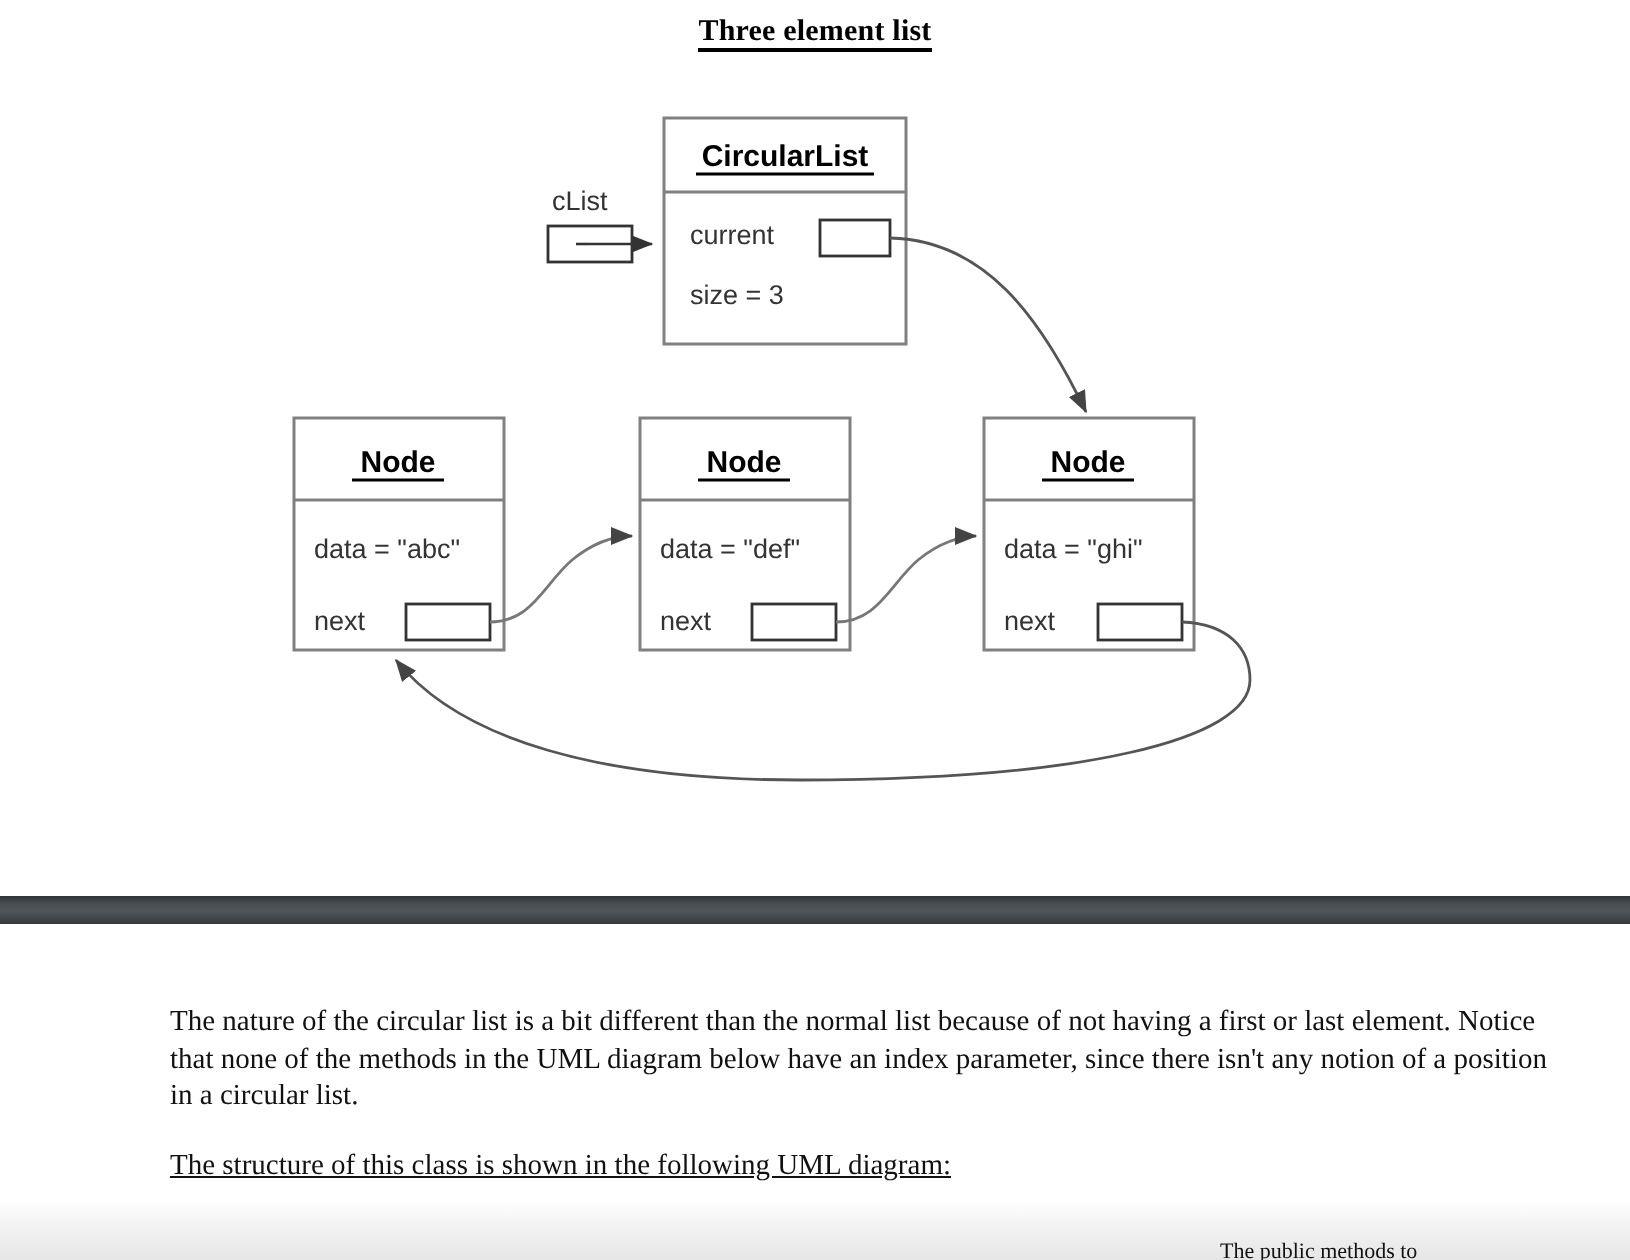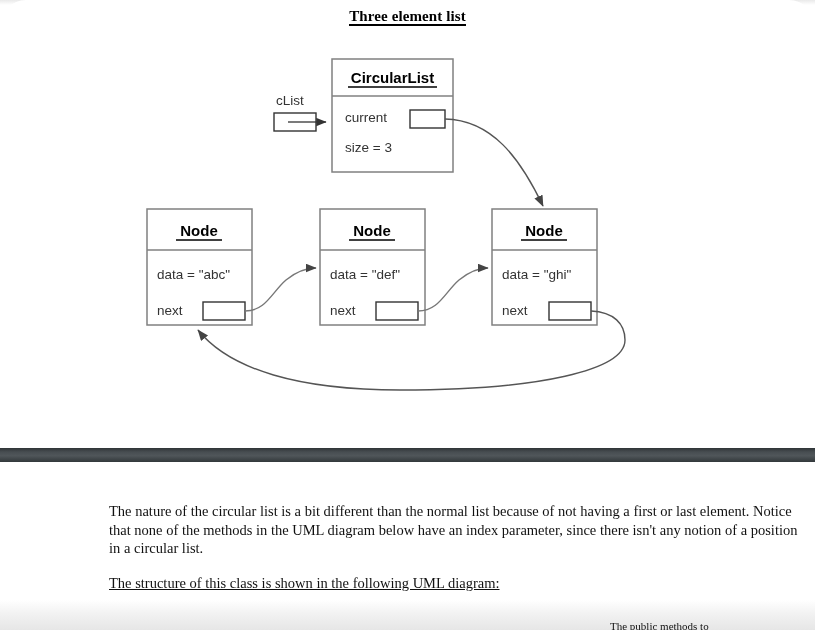--- a/index.html
+++ b/index.html
@@ -34,21 +34,20 @@
   }
 
   
   .slide-upper {
     position: absolute;
     left: 0;
     top: 0;
     width: 815px;
     height: 448px;
     background: #ffffff;
-    border-radius: 26px;
   }
 
   .slide-title {
     position: absolute;
     left: 0;
     top: 8px;
     width: 815px;
     text-align: center;
     font-family: "Liberation Serif", serif;
     font-size: 15px;
@@ -97,21 +96,20 @@
   .body-text {
     position: absolute;
     left: 85px;
     top: 40px;
     width: 690px;
     font-family: "Liberation Serif", serif;
     font-size: 14.5px;
     line-height: 18.5px;
     color: #111111;
     text-align: left;
-    margin-left: 24px;
   }
   .body-text p {
     margin: 0 0 16px 0;
   }
   .body-text p:last-child {
     margin-bottom: 0;
     text-decoration: underline;
   }
 
   

